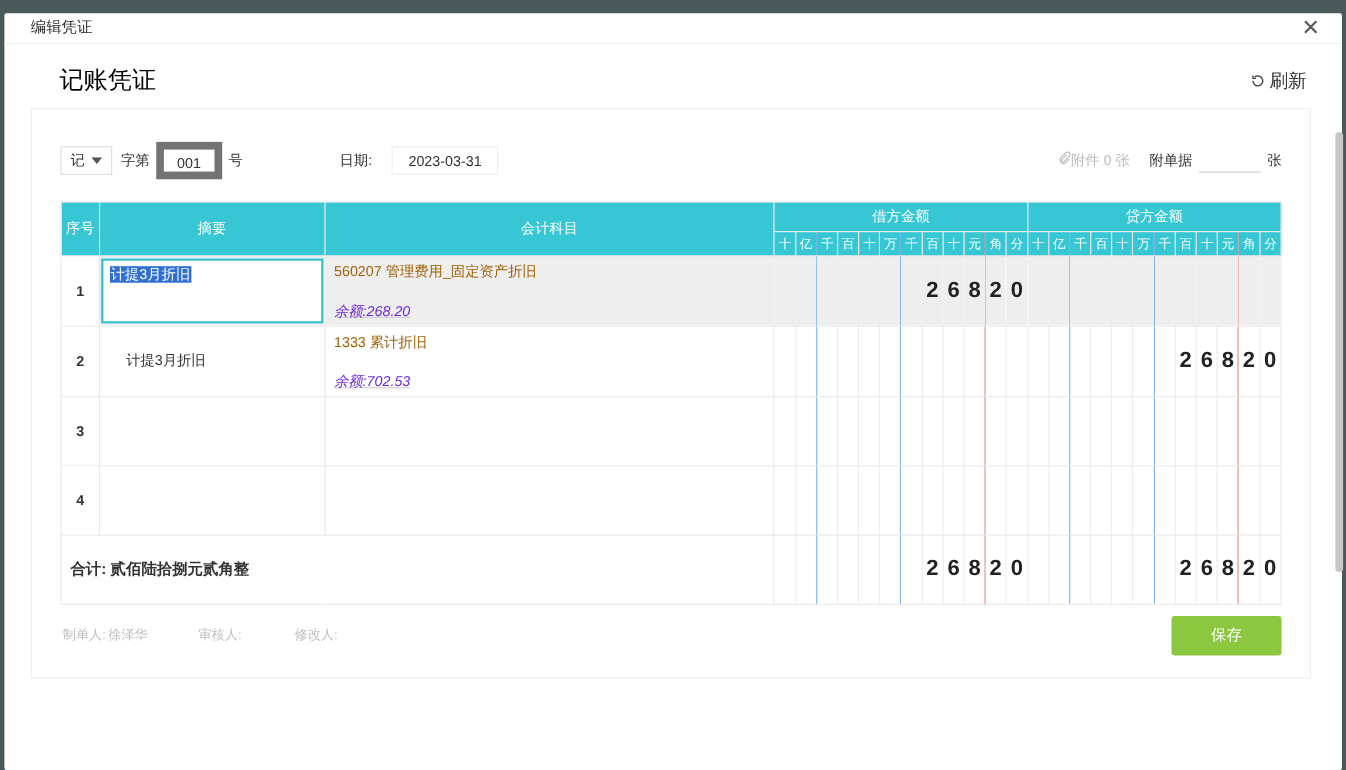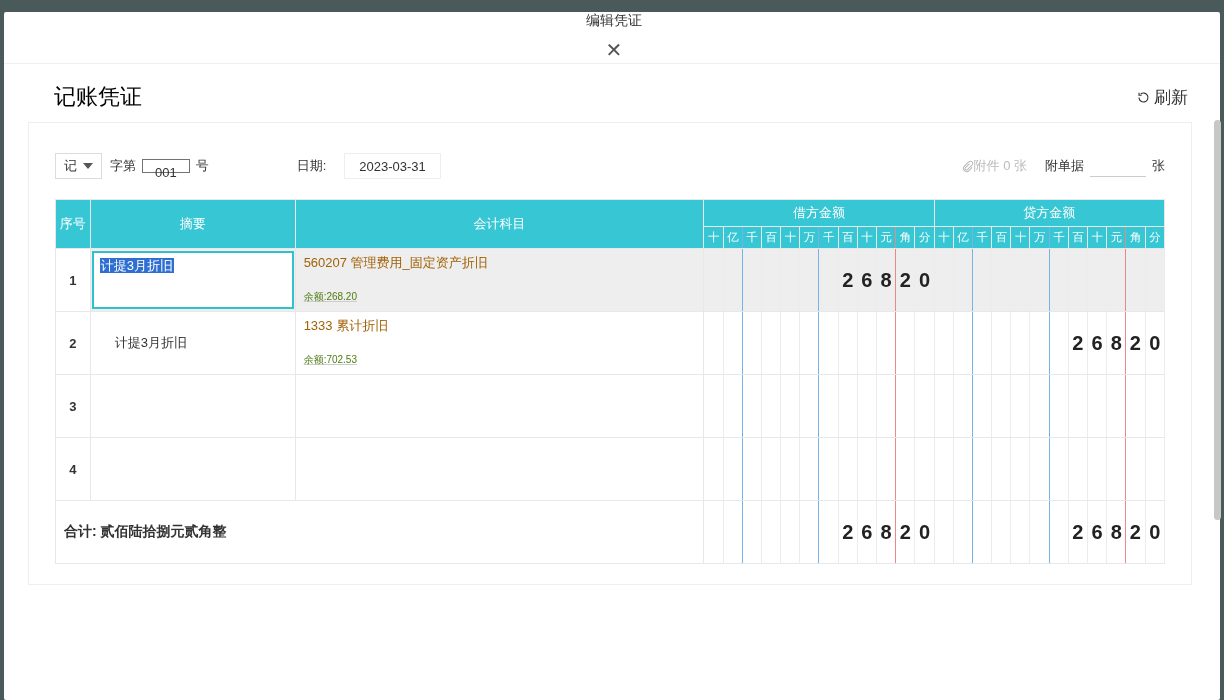--- a/index.html
+++ b/index.html
@@ -25,27 +25,26 @@
       top: 12px;
       left: 4px;
       right: 4px;
       bottom: 0;
       background: #ffffff;
       border-radius: 2px;
       display: flex;
       flex-direction: column;
     }
     .modal-header {
-      height: 52px;
+      height: 28px;
       display: flex;
       align-items: center;
       justify-content: space-between;
       padding: 0 20px 1px 24px;
       border-bottom: 1px solid #f0f0f0;
-      flex-direction: column;
     }
     .modal-title { font-size: 14px; color: #333; }
     .close-btn { font-size: 20px; color: #555; cursor: pointer; font-weight: 300; }
     .modal-body {
       flex: 1;
       padding: 14px 28px 0 24px;
       overflow: hidden;
     }
     .page-heading-row {
       display: flex;
@@ -74,39 +73,39 @@
       border: 1px solid #dcdcdc;
       padding: 3px 8px;
       display: inline-flex;
       align-items: center;
       gap: 6px;
       height: 26px;
       cursor: pointer;
     }
     .chev-down { width: 10px; height: 6px; }
     .voucher-no {
-      border: 1px solid #737373;
+      border: 7px solid #737373;
       padding: 3px 12px;
       margin: 0 6px;
       min-width: 46px;
       text-align: center;
       display: inline-block;
-      height: 14px;
+      height: 34px;
       line-height: 20px;
     }
     .date-label { margin-left: 88px; margin-right: 18px; }
     .date-value {
       border: 1px solid #eee;
       padding: 3px 14px;
       height: 26px;
       display: inline-block;
       line-height: 20px;
     }
     .toolbar-right { margin-left: auto; display: flex; align-items: center; gap: 18px; }
-    .attach-link { color: #bbb; display: inline-flex; align-items: center; gap: 0; cursor: pointer; }
+    .attach-link { color: #bbb; display: inline-flex; align-items: flex-start; gap: 0; cursor: pointer; }
     .attach-link svg { width: 13px; height: 13px; }
     .slip-input { display: inline-flex; align-items: center; gap: 6px; }
     .slip-field { border: none; border-bottom: 1px solid #ccc; width: 56px; height: 22px; text-align: center; outline: none; }
 
     table.voucher { width: 100%; border-collapse: collapse; table-layout: fixed; border-radius: 17px; }
     table.voucher th, table.voucher td { border: 1px solid #e8e8e8; }
     thead th {
       background: #37c7d4;
       color: #fff;
       font-weight: 400;
@@ -143,21 +142,21 @@
       font-size: 13px;
       outline: none;
     }
     .summary-input .sel {
       background: #2f6fd1;
       color: #fff;
       padding: 0 1px;
     }
     tbody td.subject-cell { padding: 6px 8px 4px; }
     .subject-name { font-size: 13px; color: #a16207; line-height: 1.3; }
-    .balance { font-size: 10px; color: #4d7c0f; margin-top: 18px; text-decoration: underline; text-decoration-color: #ccc; }
+    .balance { font-size: 13px; color: #6d28d9; margin-top: 18px; text-decoration: underline; text-decoration-color: #ccc; font-style: italic; }
 
     tbody td.digit-cell {
       text-align: center;
       vertical-align: middle;
       font-family: "Arial", sans-serif;
       font-size: 20px;
       font-weight: 700;
       border-left-color: #ececec;
       border-right-color: #ececec;
       padding: 0;
@@ -466,17 +465,23 @@
               <td class="digit-cell"></td>
               <td class="digit-cell">2</td>
               <td class="digit-cell">6</td>
               <td class="digit-cell b-yuan">8</td>
               <td class="digit-cell">2</td>
               <td class="digit-cell">0</td>
 </tr>
           </tbody>
       </table>
 
+      <div class="footer">
+        <div class="meta"><span>制单人:</span><span>徐泽华</span></div>
+        <div class="meta"><span>审核人:</span><span></span></div>
+        <div class="meta"><span>修改人:</span><span></span></div>
+        <button class="save-btn">保存</button>
+      </div>
 
     </div>
   </div>
 </div>
 <div class="scrollbar"></div>
 
 </body></html>

